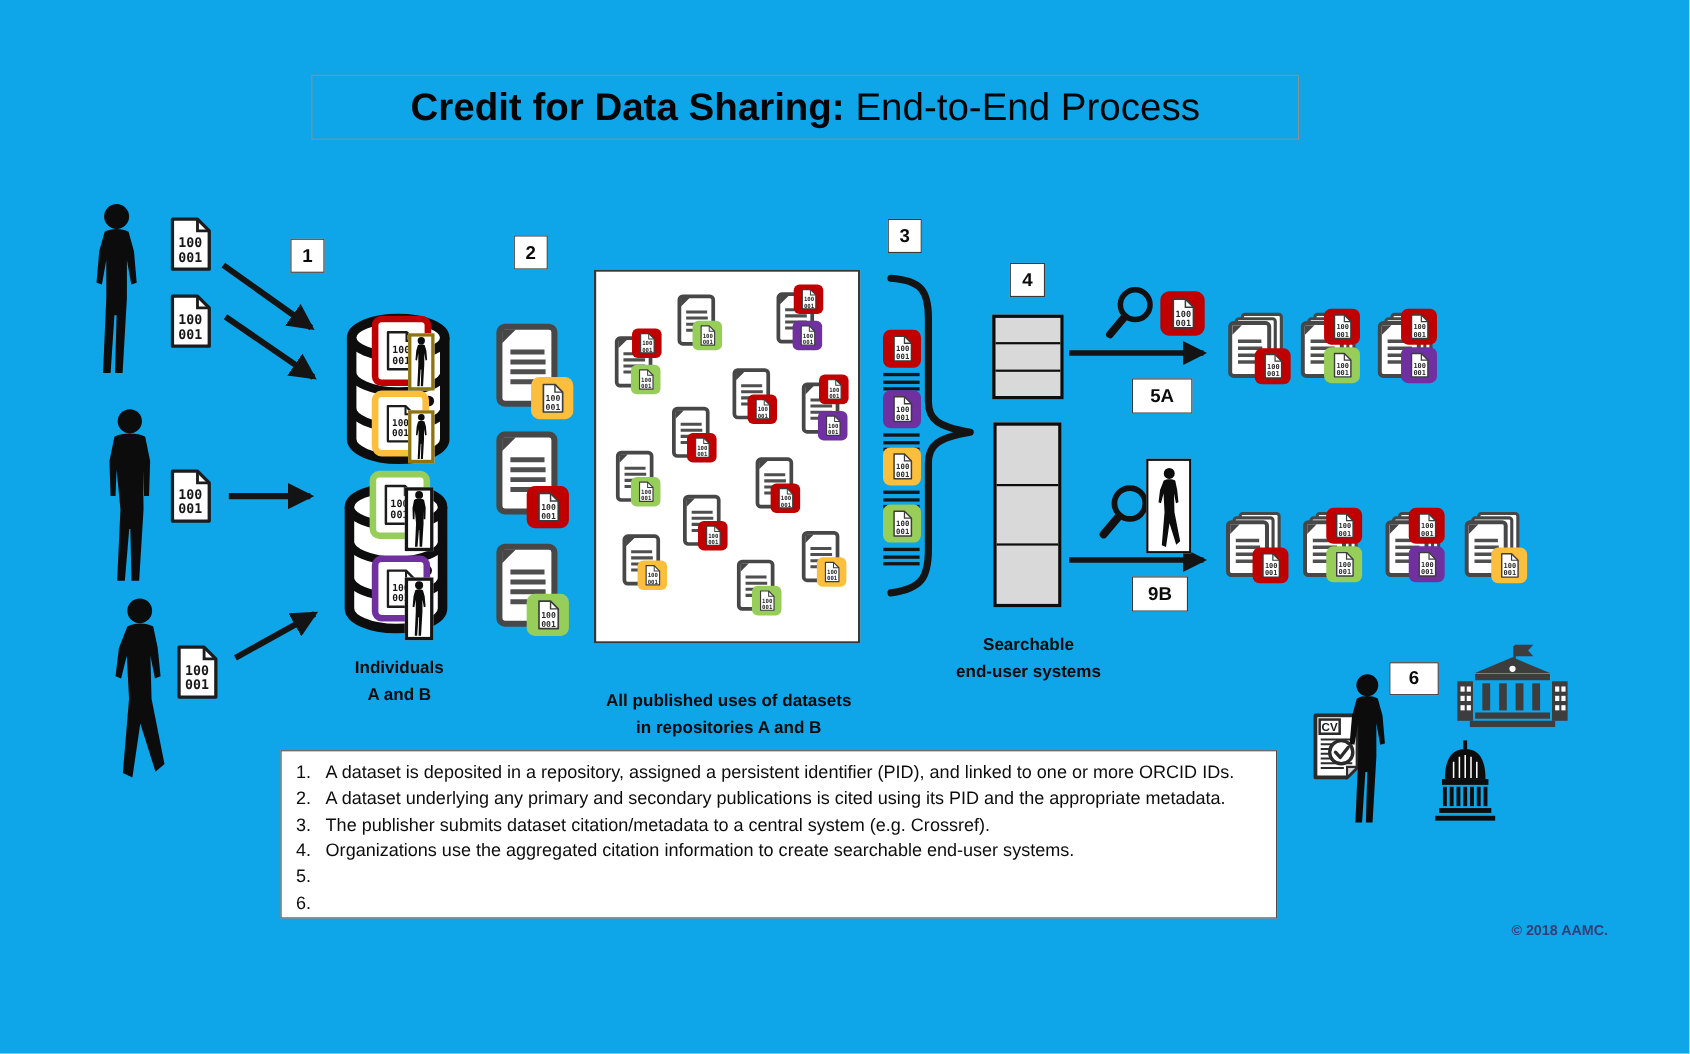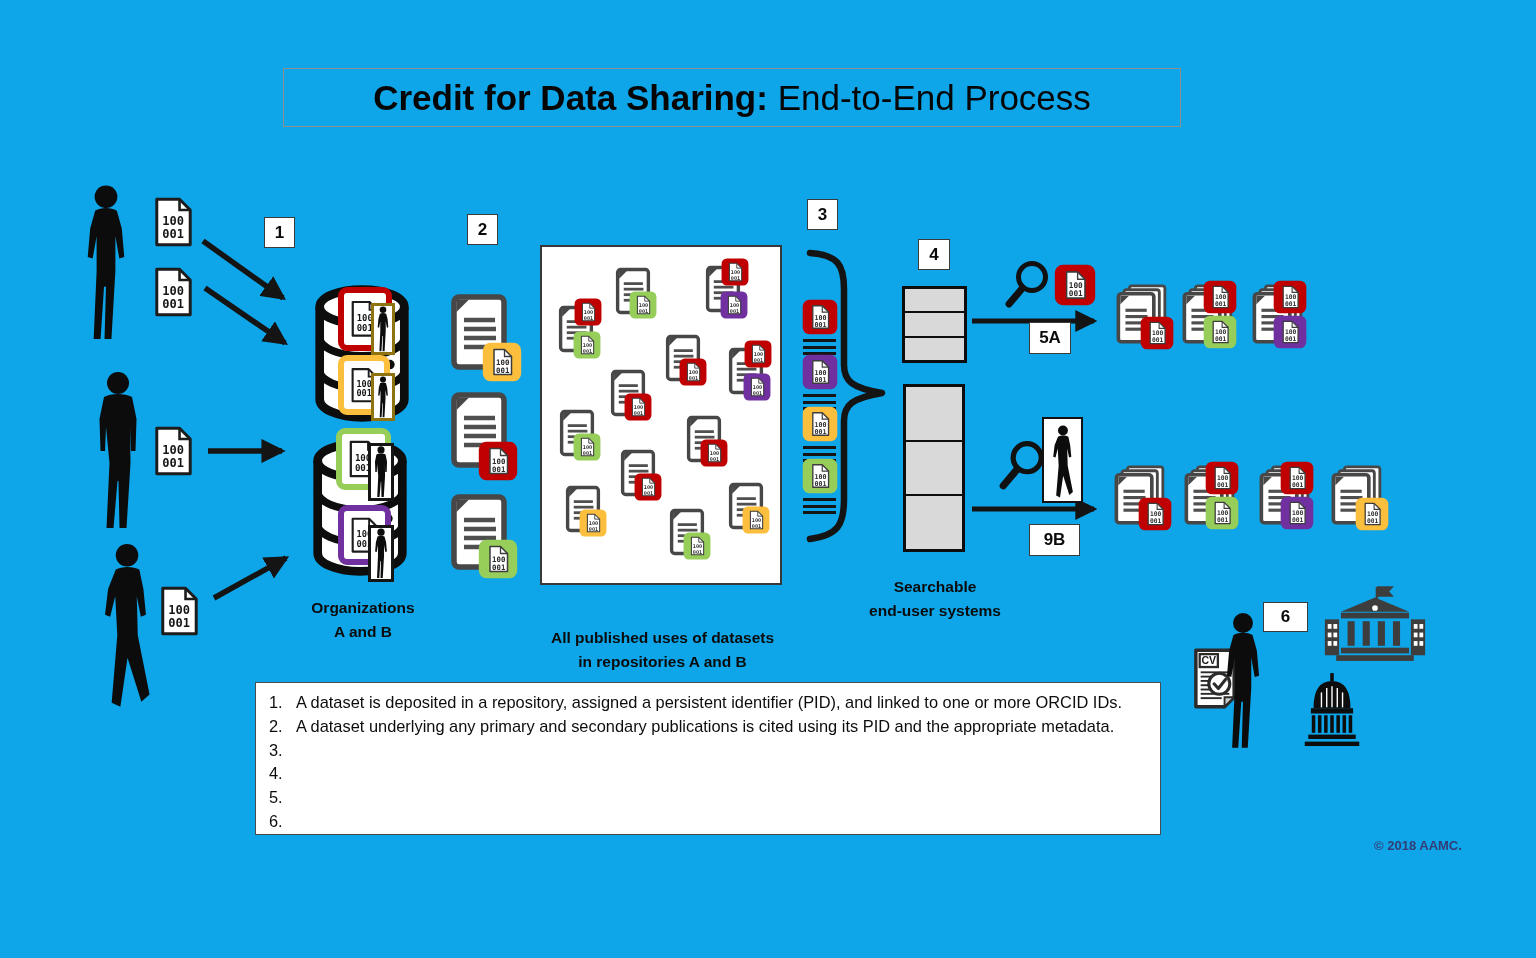--- a/index.html
+++ b/index.html
@@ -60,21 +60,21 @@
     </div>
   <div class="stepbox" style="left:467px;top:214px;width:31px;height:31px">
       <span>2</span>
     </div>
   <div class="stepbox" style="left:807px;top:199px;width:31px;height:31px">
       <span>3</span>
     </div>
   <div class="stepbox" style="left:918px;top:239px;width:32px;height:31px">
       <span>4</span>
     </div>
-  <div class="stepbox" style="left:1029px;top:322px;width:42px;height:32px">
+  <div class="stepbox" style="left:1029px;top:344px;width:55px;height:32px">
       <span>5A</span>
     </div>
   <div class="stepbox" style="left:1029px;top:524px;width:51px;height:32px">
       <span>9B</span>
     </div>
   <div class="stepbox" style="left:1263px;top:602px;width:45px;height:30px">
       <span>6</span>
     </div>
 
   <div class="abs" style="left:152px;top:196px;width:43px;height:52px">
@@ -127,21 +127,21 @@
         <ellipse cx="52" cy="24" rx="44" ry="18" fill="#fff" stroke="#0d0d0d" stroke-width="9"></ellipse>
         <path d="M8 56 A44 19 0 0 0 96 56" fill="none" stroke="#0d0d0d" stroke-width="8"></path>
         <path d="M8 90 A44 19 0 0 0 96 90" fill="none" stroke="#0d0d0d" stroke-width="8"></path>
         <circle cx="81" cy="50" r="5" fill="#0d0d0d"></circle>
         <circle cx="81" cy="84" r="5" fill="#0d0d0d"></circle>
         <circle cx="81" cy="118" r="5" fill="#0d0d0d"></circle>
       </svg>
   </div>
 
   <div class="lbl" style="left:298px;top:596px;width:130px">
-    <div>Organizations</div>
+    <div>Individuals</div>
     <div>A and B</div>
   </div>
   <div class="lbl" style="left:545px;top:626px;width:235px">
     <div>All published uses of datasets</div>
     <div>in repositories A and B</div>
   </div>
   <div class="lbl" style="left:855px;top:575px;width:160px">
     <div>Searchable</div>
     <div>end-user systems</div>
   </div>
@@ -495,23 +495,25 @@
       <div class="legrow">
         <span class="legnum">1.</span>
         <span>A dataset is deposited in a repository, assigned a persistent identifier (PID), and linked to one or more ORCID IDs.</span>
       </div>
       <div class="legrow">
         <span class="legnum">2.</span>
         <span>A dataset underlying any primary and secondary publications is cited using its PID and the appropriate metadata.</span>
       </div>
       <div class="legrow">
         <span class="legnum">3.</span>
+        <span>The publisher submits dataset citation/metadata to a central system (e.g. Crossref).</span>
       </div>
       <div class="legrow">
         <span class="legnum">4.</span>
+        <span>Organizations use the aggregated citation information to create searchable end-user systems.</span>
       </div>
       <div class="legrow">
         <span class="legnum">5.</span>
       </div>
       <div class="legrow">
         <span class="legnum">6.</span>
       </div>
     </div>
 
   <div class="copyright">© 2018 AAMC.</div>

